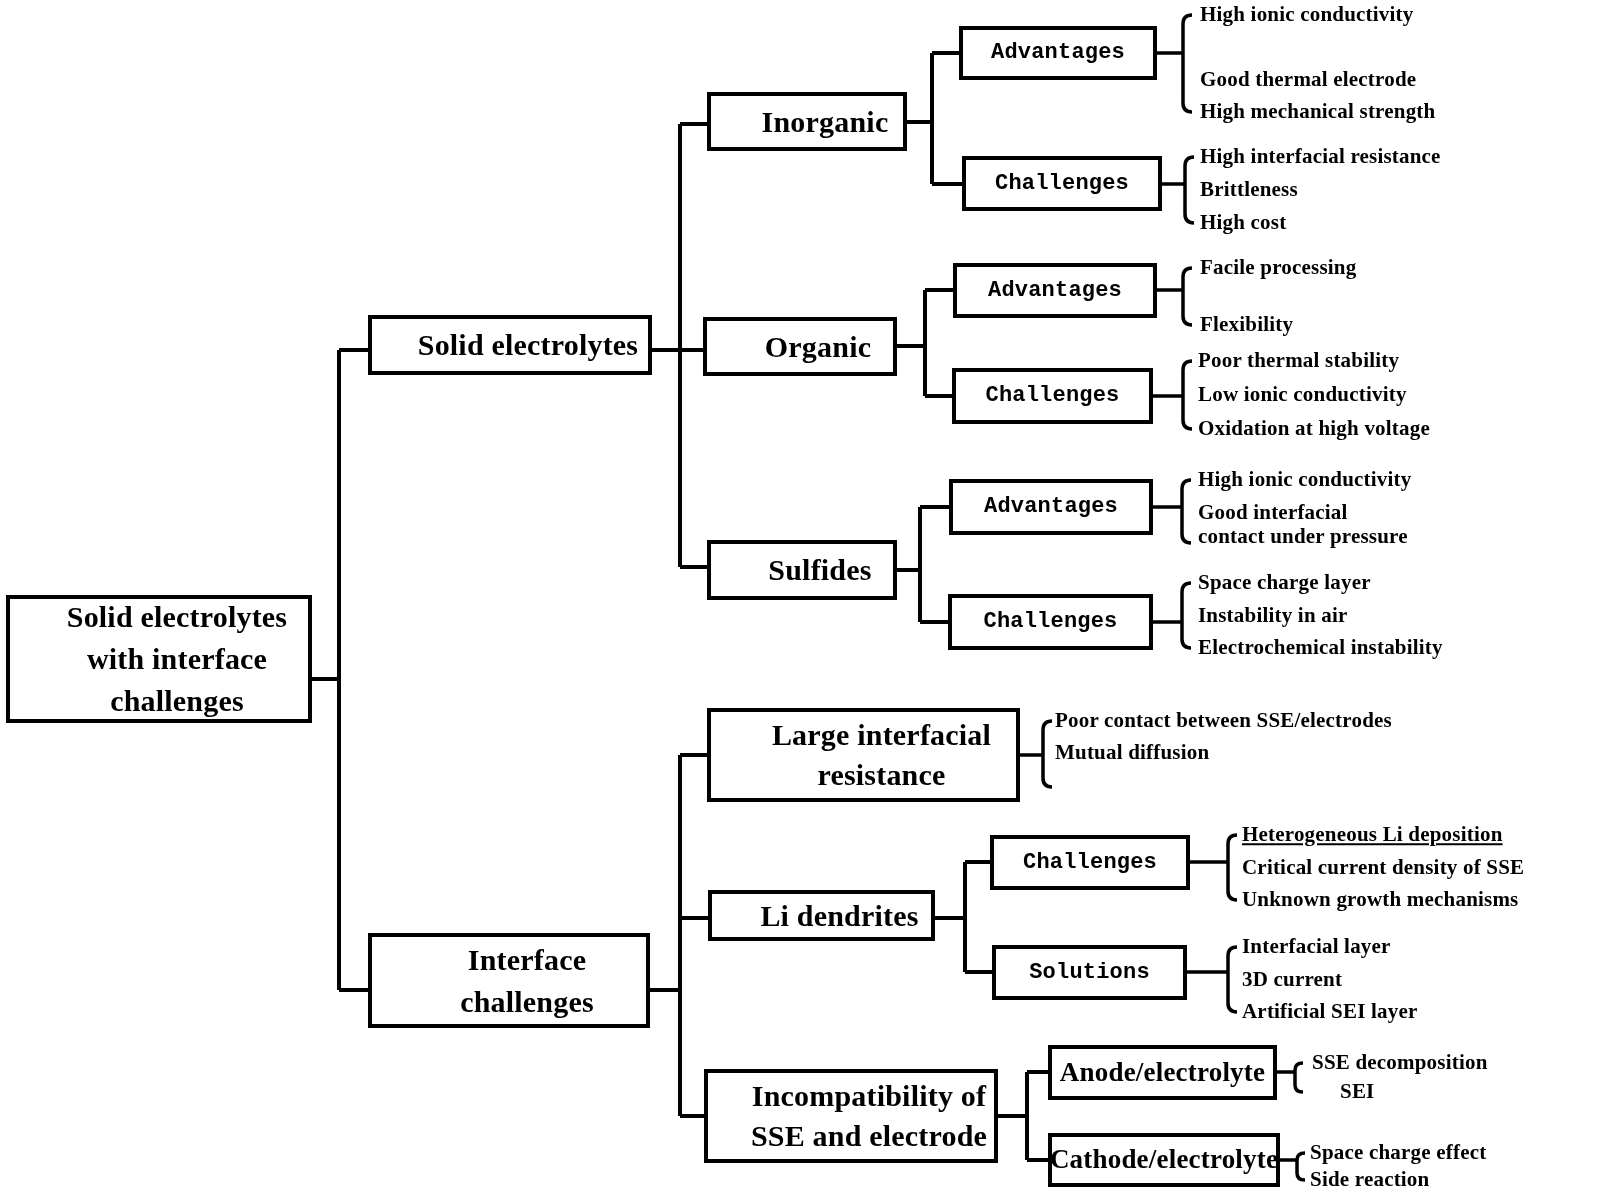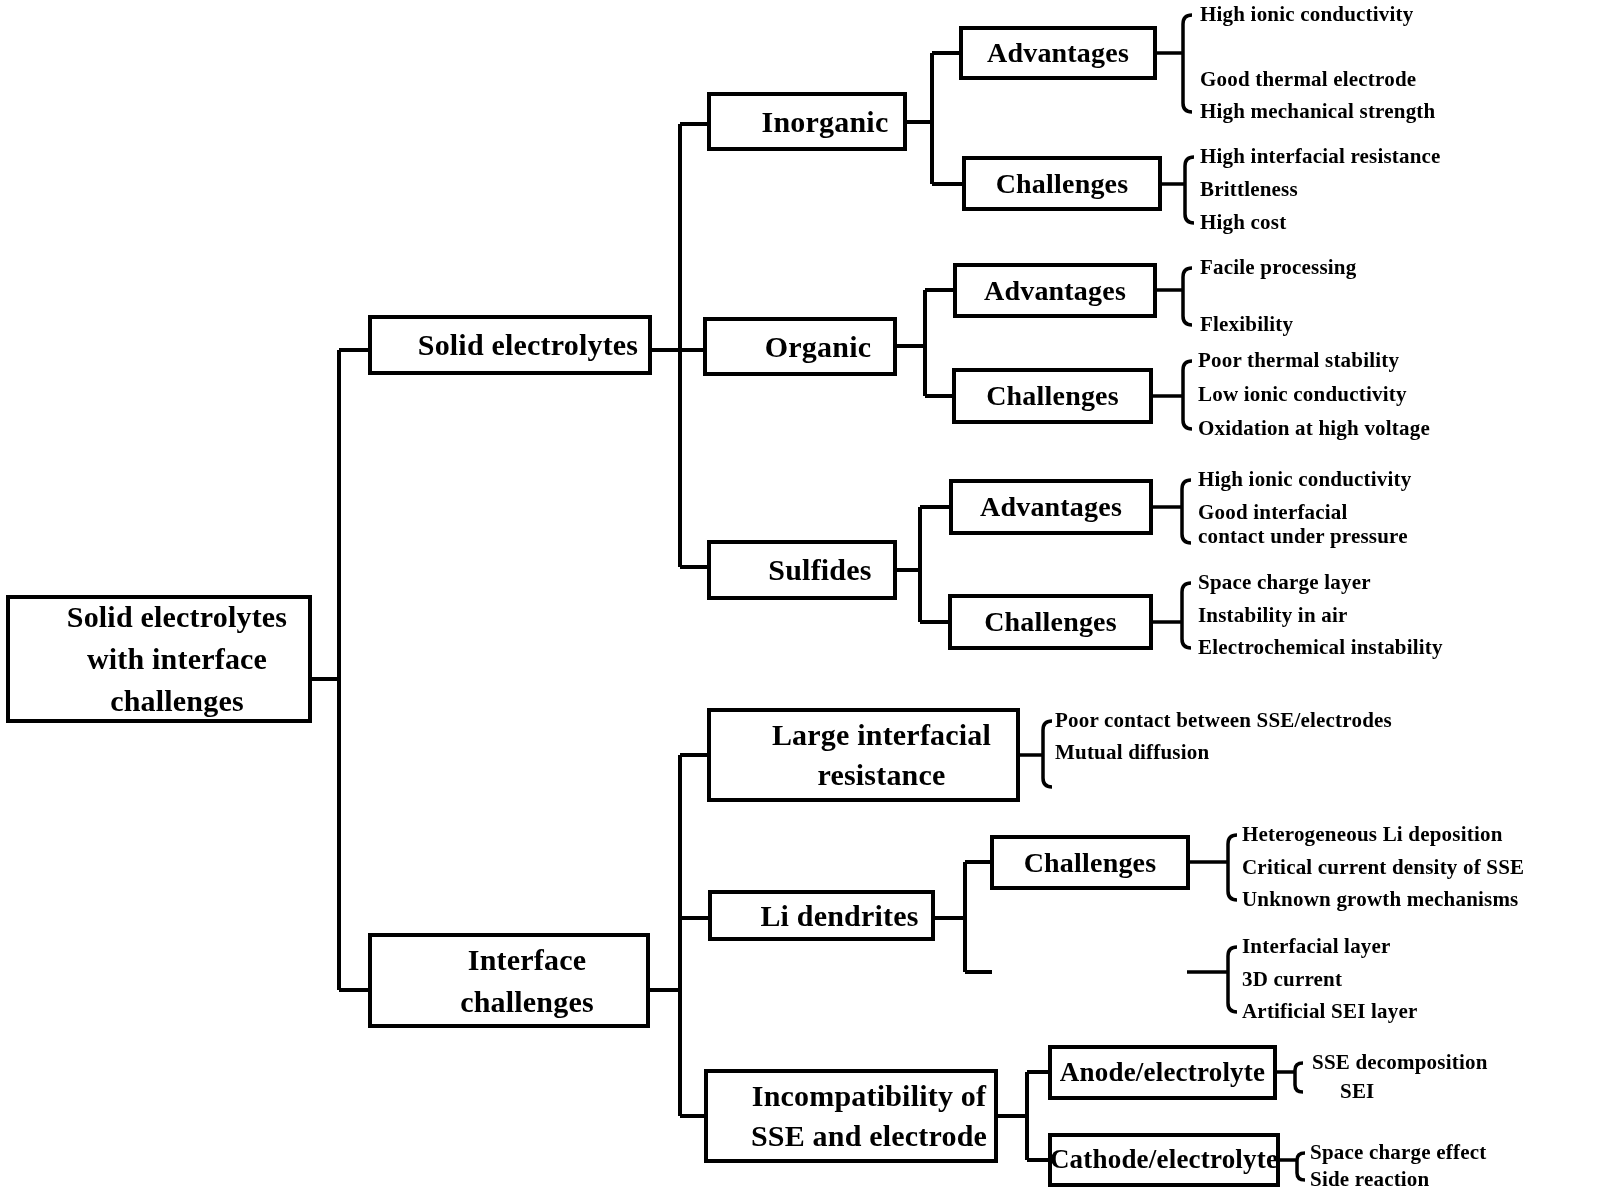--- a/index.html
+++ b/index.html
@@ -7,21 +7,21 @@
     position:relative; width:1600px; height:1195px; background:#fff;
     font-family:"Liberation Serif", serif; color:#000; overflow:hidden;
   }
   svg.lines { position:absolute; left:0; top:0; width:1600px; height:1195px; }
   .node {
     position:absolute; box-sizing:border-box; border:4px solid #000; background:#fff;
     display:flex; align-items:center; justify-content:center; text-align:center;
     font-weight:bold; white-space:pre-line; line-height:1.33; letter-spacing:0.2px;
   }
   .fs30 { font-size:30px;padding-left:36px; }
-  .fs28 { font-size:28px; }
+  .fs28 { font-size:22px;font-family:Liberation Mono, monospace; }
   .fs27 { font-size:27px; }
   .leaf {
     position:absolute; transform:translateY(-50%); font-weight:bold;
     font-size:21px; line-height:1.12; white-space:pre-line; letter-spacing:0.2px;
   }
 </style>
 </head>
 <body>
 
 <div class="canvas">
@@ -99,21 +99,22 @@
   <div class="leaf" style="left:1198px; top:616px;">Instability in air</div>
   <div class="leaf" style="left:1198px; top:648px;">Electrochemical instability</div>
 
   <div class="node fs30" style="left:707px; top:708px; width:313px; height:94px;">Large interfacial
 resistance</div>
   <div class="leaf" style="left:1055px; top:721px;">Poor contact between SSE/electrodes</div>
   <div class="leaf" style="left:1055px; top:753px;">Mutual diffusion</div>
 
   <div class="node fs30" style="left:708px; top:890px; width:227px; height:51px;">Li dendrites</div>
   <div class="node fs28" style="left:990px; top:835px; width:200px; height:55px;">Challenges</div>
-  <div class="leaf" style="left:1242px; top:835px;">Heterogeneous Li deposition</div>
+  <div class="node fs28" style="left:992px; top:945px; width:195px; height:55px;">Solutions</div>
+  <div class="leaf" style="left:1242px; top:835px;text-decoration:underline;">Heterogeneous Li deposition</div>
   <div class="leaf" style="left:1242px; top:868px;">Critical current density of SSE</div>
   <div class="leaf" style="left:1242px; top:900px;">Unknown growth mechanisms</div>
   <div class="leaf" style="left:1242px; top:947px;">Interfacial layer</div>
   <div class="leaf" style="left:1242px; top:980px;">3D current</div>
   <div class="leaf" style="left:1242px; top:1012px;">Artificial SEI layer</div>
 
   <div class="node fs30" style="left:704px; top:1069px; width:294px; height:94px;">Incompatibility of
 SSE and electrode</div>
   <div class="node fs27" style="left:1048px; top:1045px; width:229px; height:55px;">Anode/electrolyte</div>
   <div class="node fs27" style="left:1048px; top:1133px; width:232px; height:54px;">Cathode/electrolyte</div>

